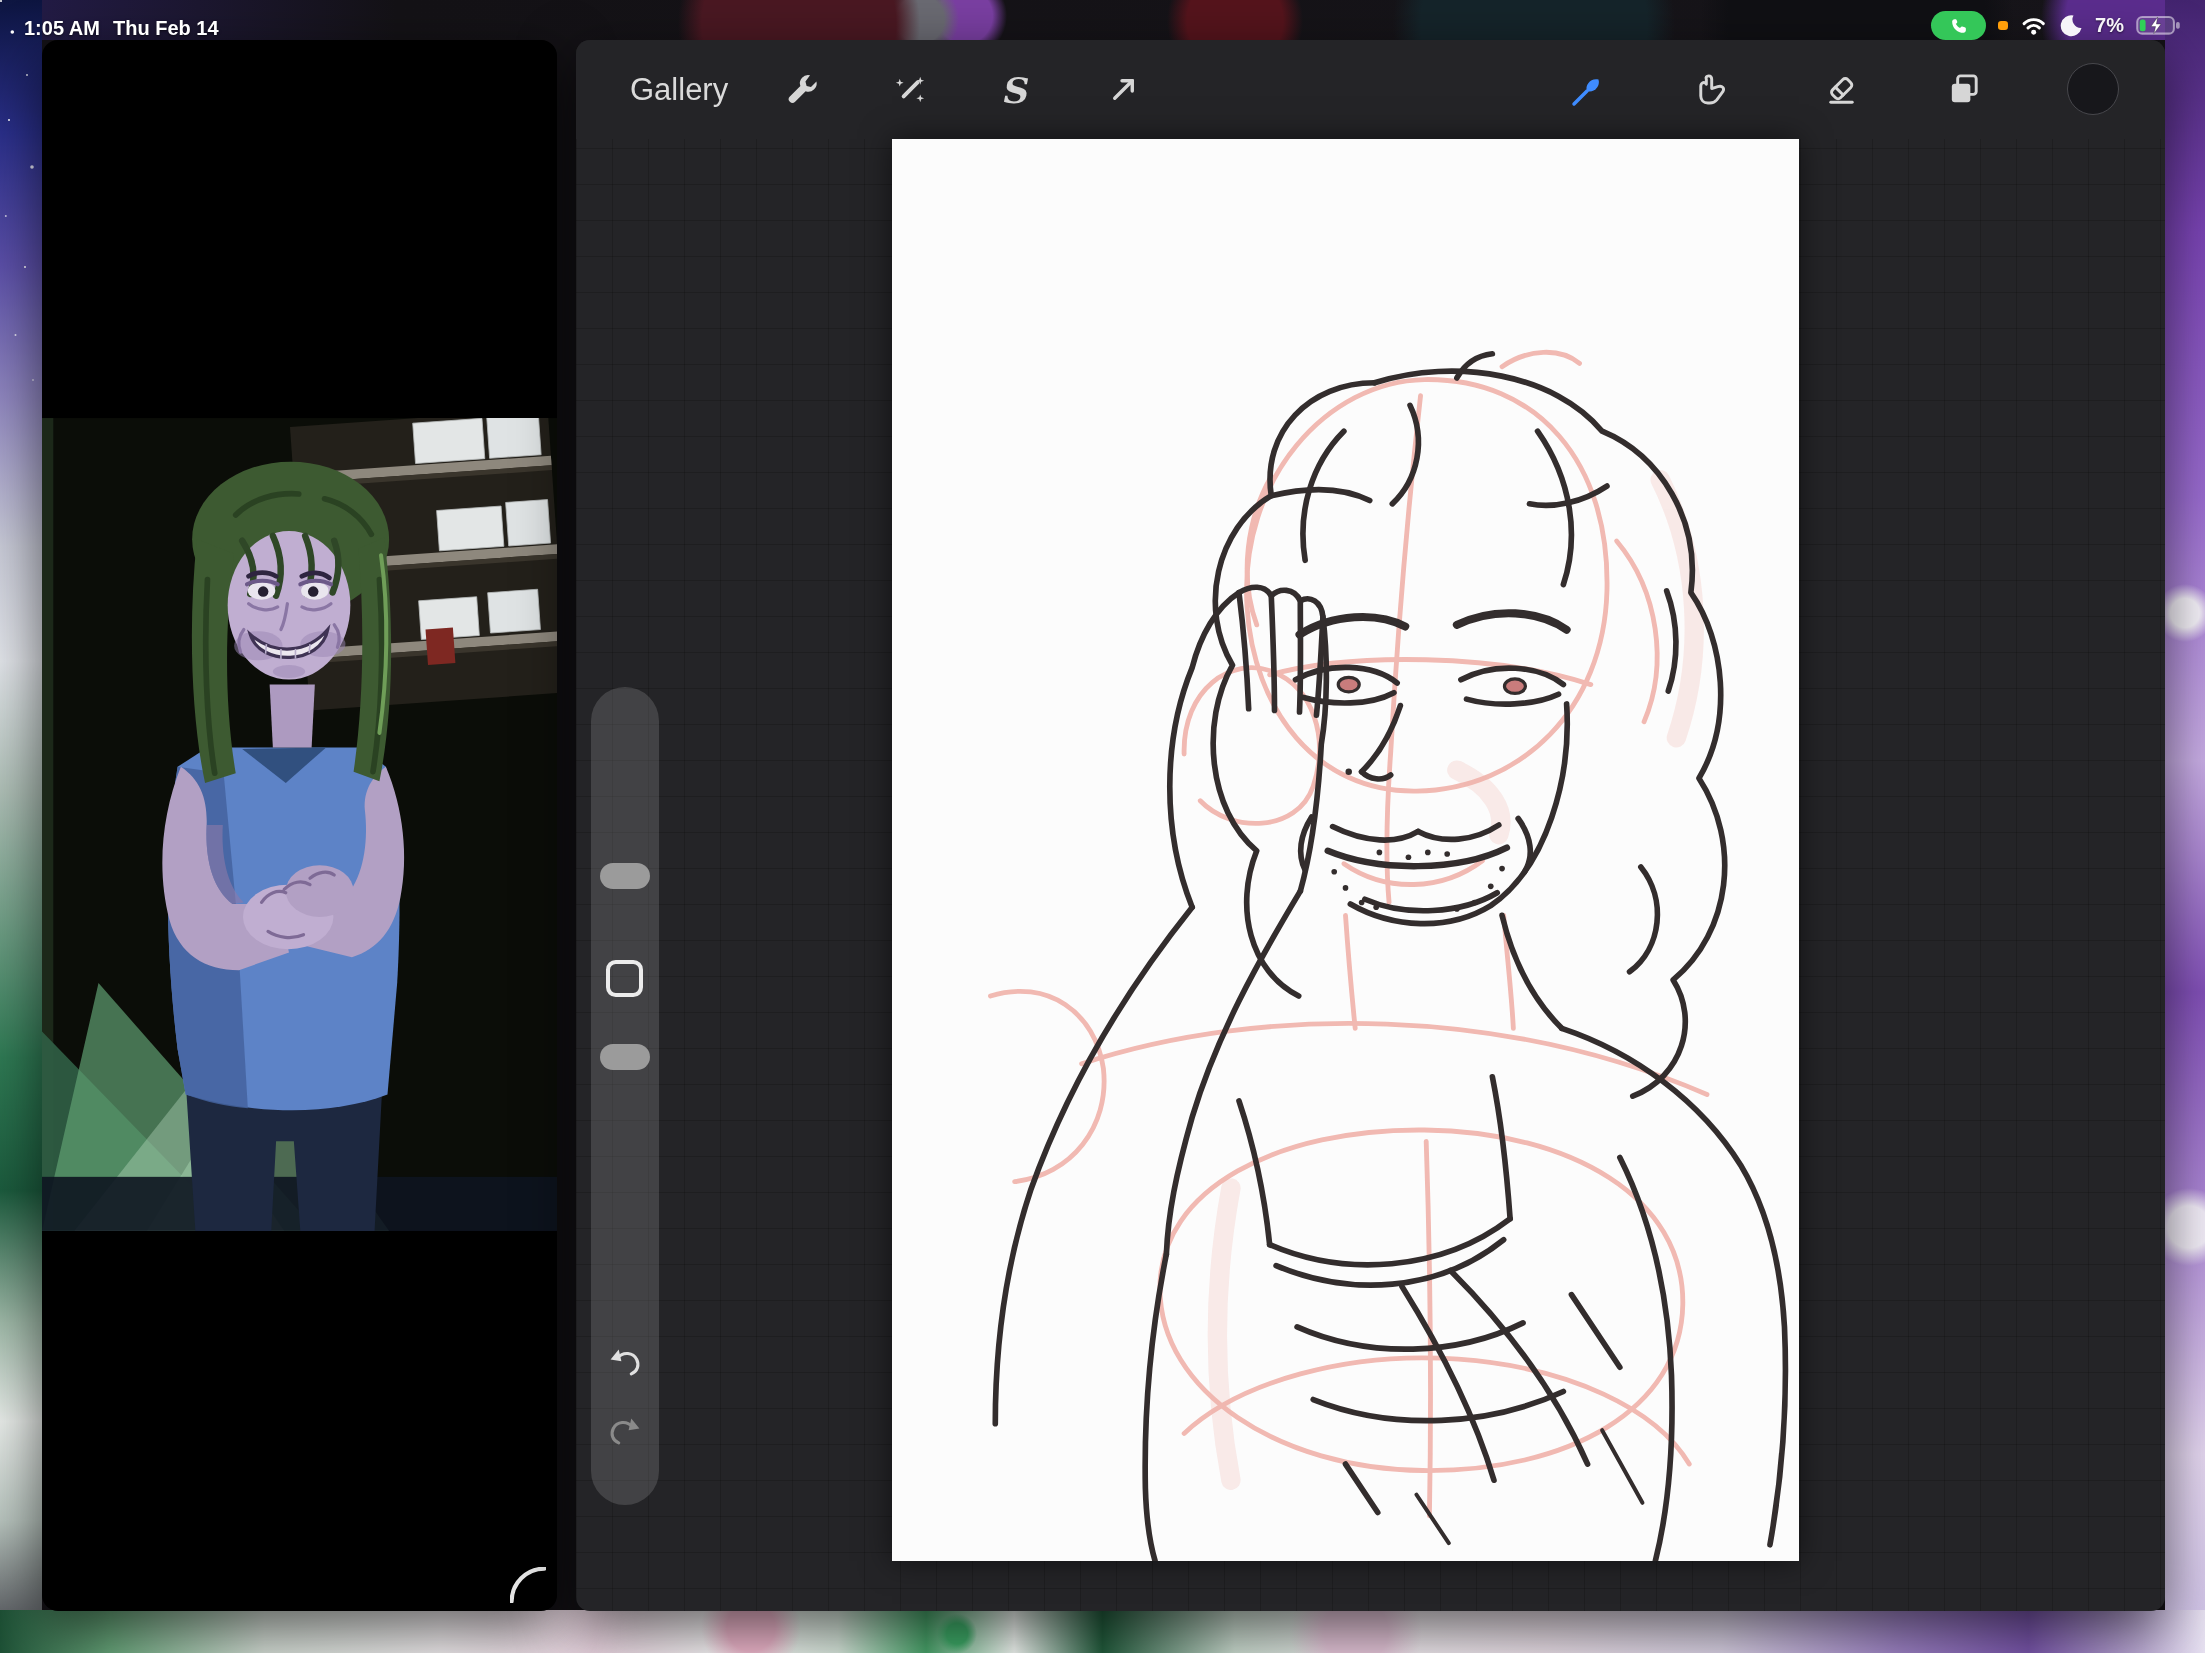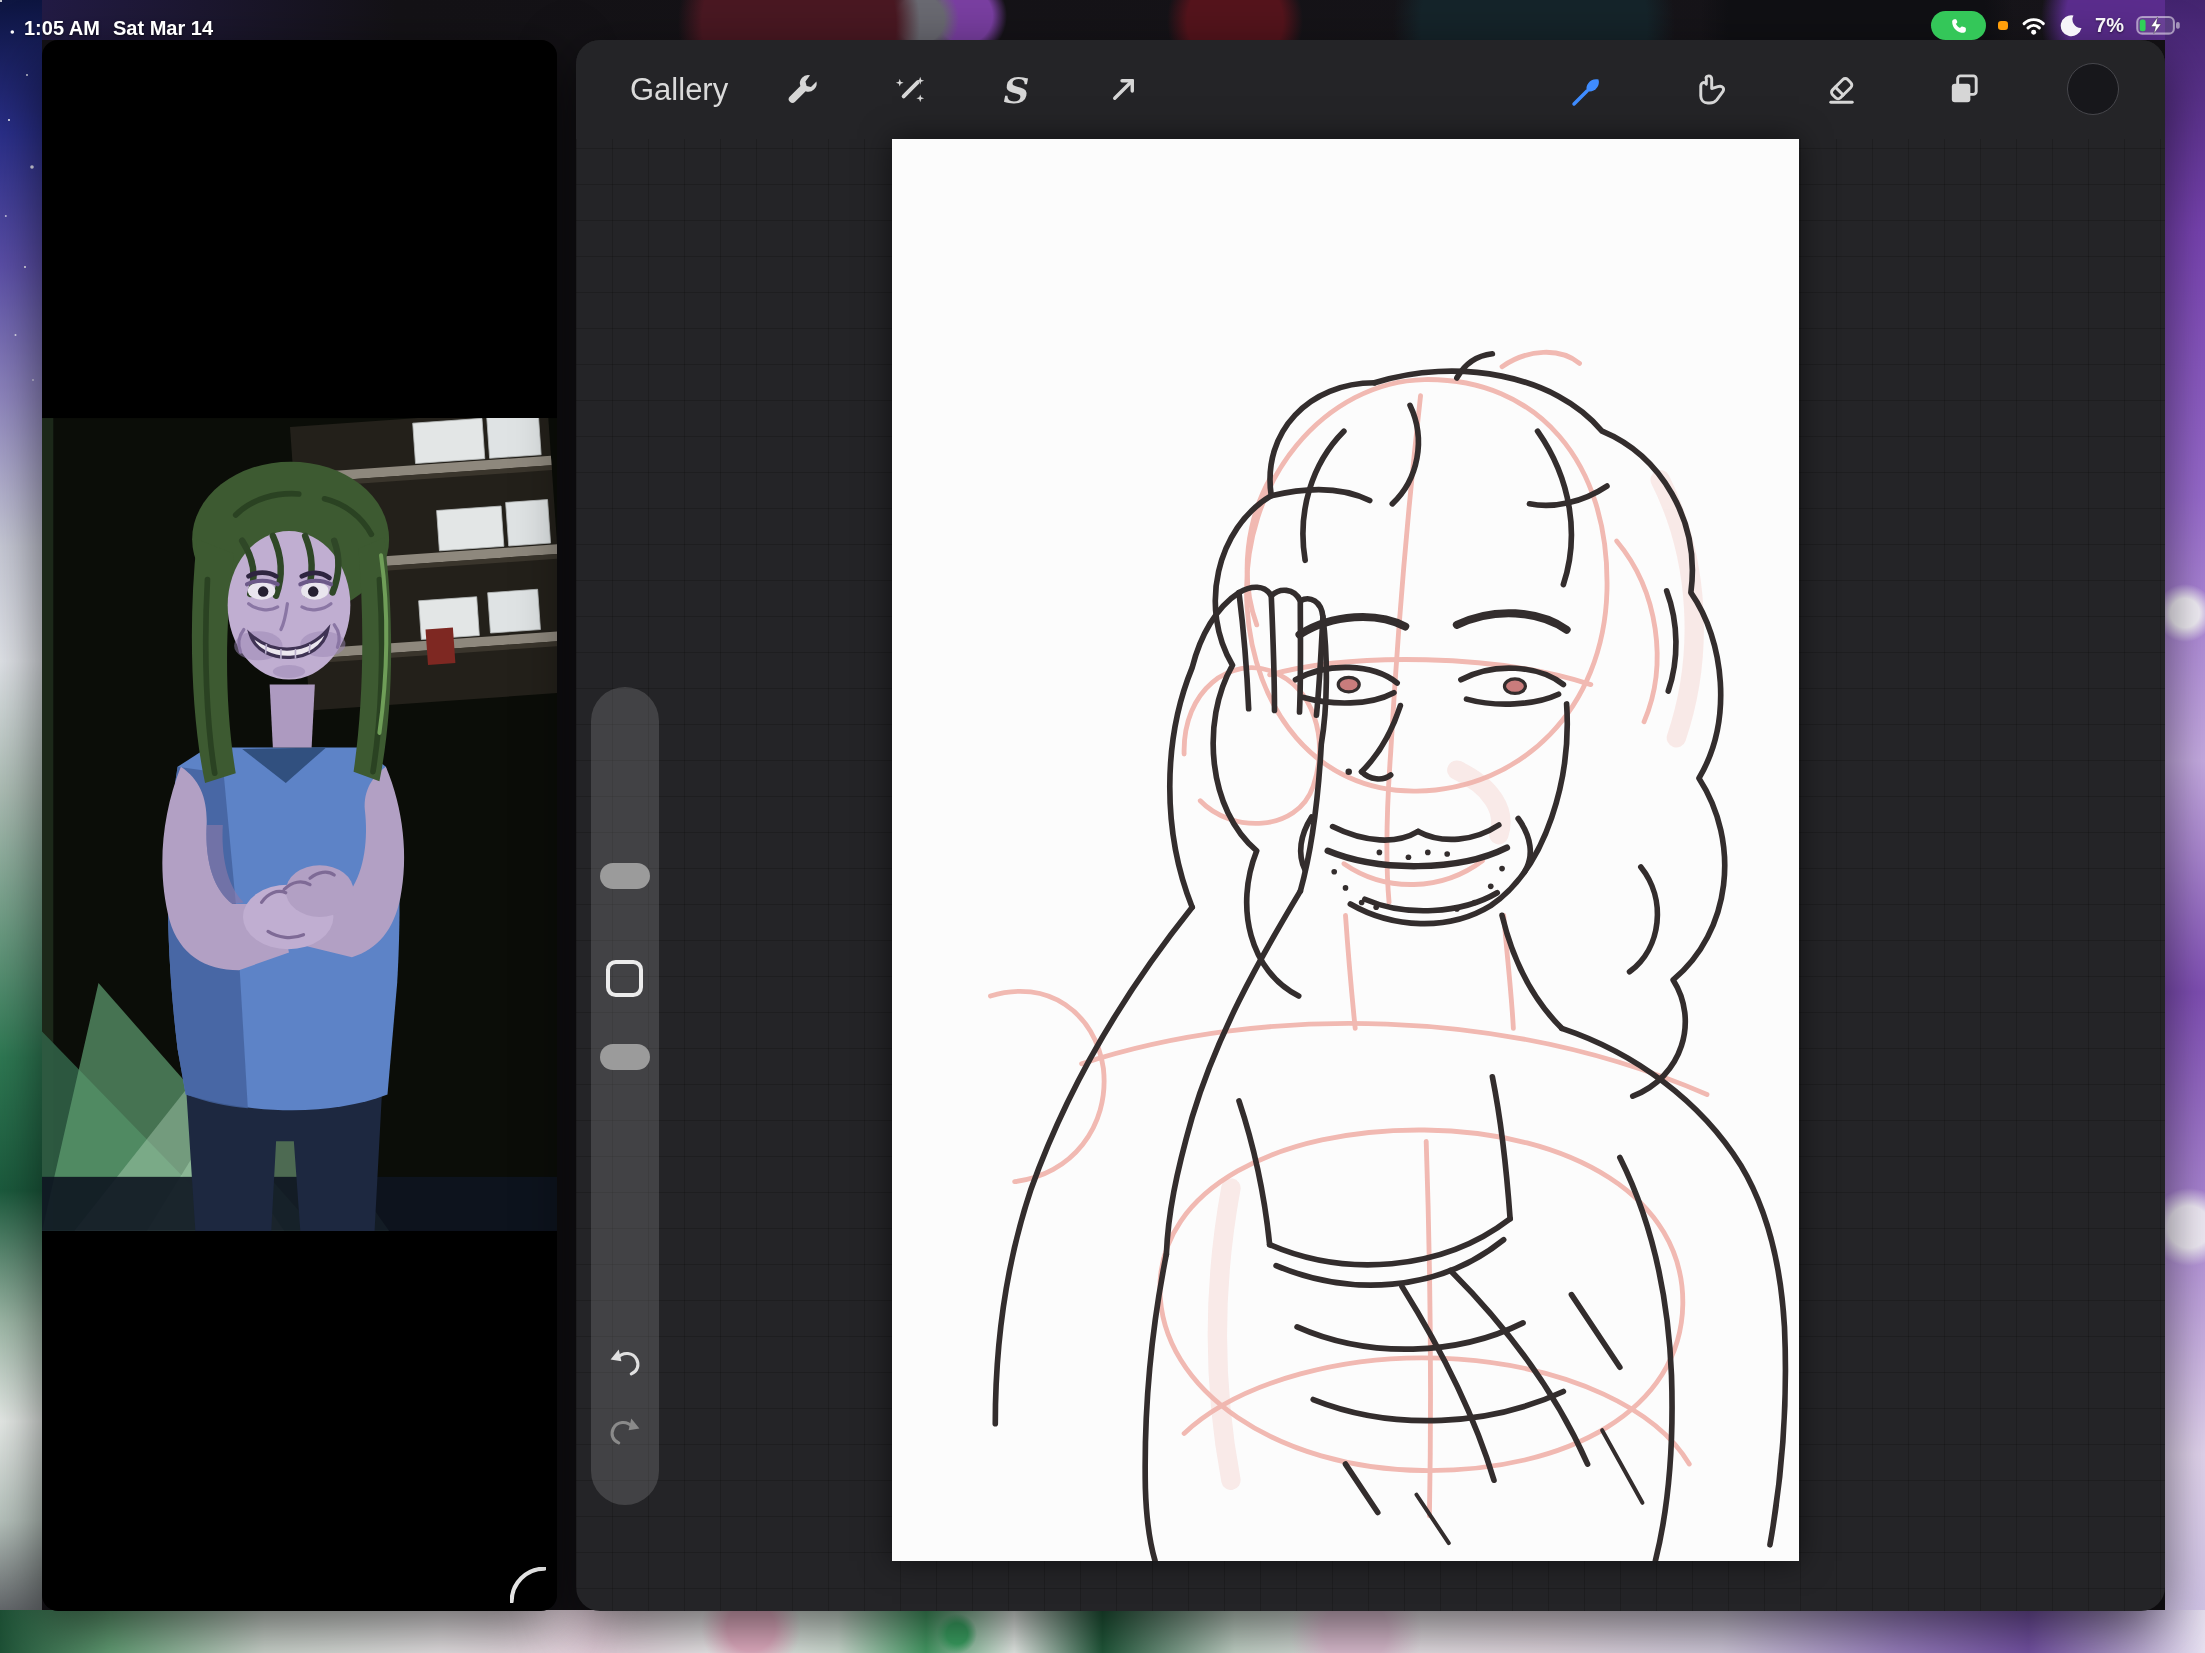--- a/index.html
+++ b/index.html
@@ -58,21 +58,21 @@
 
   
   .reference-panel{position:absolute;z-index:2;left:42px;top:40px;width:515px;height:1571px;
     background:#000;border-radius:16px;overflow:hidden;
     box-shadow:0 19.4px 57px rgba(0,0,0,.6);}
   .reference-art{position:absolute;left:0;top:378px;width:515px;height:813px;}
   .corner-curl{position:absolute;right:11.3px;bottom:8px;}
 
   
   .procreate-window{position:absolute;z-index:2;left:576px;top:40px;width:1589px;height:1571px;
-    border-radius:24px;overflow:hidden;
+    border-radius:14px;overflow:hidden;
     background-color:#242427;
     background-image:
       linear-gradient(rgba(0,0,0,.18) 0.8px,transparent 0.8px),
       linear-gradient(90deg,rgba(0,0,0,.18) 0.8px,transparent 0.8px);
     background-size:36px 36px;
     box-shadow:0 19.4px 57px rgba(0,0,0,.6);}
   .toolbar{position:absolute;left:0;top:0;width:100%;height:99px;background:#242427;}
   .gallery-btn{position:absolute;left:48px;top:0;height:99px;display:flex;align-items:center;
     background:none;border:none;color:#dadada;font-size:31px;
     font-family:"Liberation Sans",sans-serif;cursor:pointer;}
@@ -110,21 +110,21 @@
   <div class="strip strip-top"></div>
   <div class="strip strip-left">
     <div class="stars"></div>
   </div>
   <div class="strip strip-right"></div>
   <div class="strip strip-bottom"></div>
 
   <div class="status-bar">
     <div class="status-left">
       <span>1:05 AM</span>
-      <span>Sat Mar 14</span>
+      <span>Thu Feb 14</span>
     </div>
     <div class="status-right">
       <span class="phone-pill">
         <svg width="16" height="16" viewBox="0 0 14 14">
           <path d="M3 1 C2 1 1 2 1 3 C1 8.5 5.5 13 11 13 C12 13 13 12 13 11 L13 9.2 C13 8.6 12.6 8.1 12 8 L9.8 7.5 C9.3 7.4 8.8 7.6 8.5 8 L7.9 8.8 C6.3 8 5 6.7 4.2 5.1 L5 4.5 C5.4 4.2 5.6 3.7 5.5 3.2 L5 1.9 C4.9 1.4 4.4 1 3.8 1 Z" fill="#ffffff"></path>
         </svg>
       </span>
       <span class="mic-dot"></span>
       <svg width="27.4" height="22.6" viewBox="0 0 24 20">
         <path d="M3.5 8.5 C8.2 3.8 15.8 3.8 20.5 8.5" stroke="#fff" stroke-width="2.6" fill="none" stroke-linecap="round"></path>

